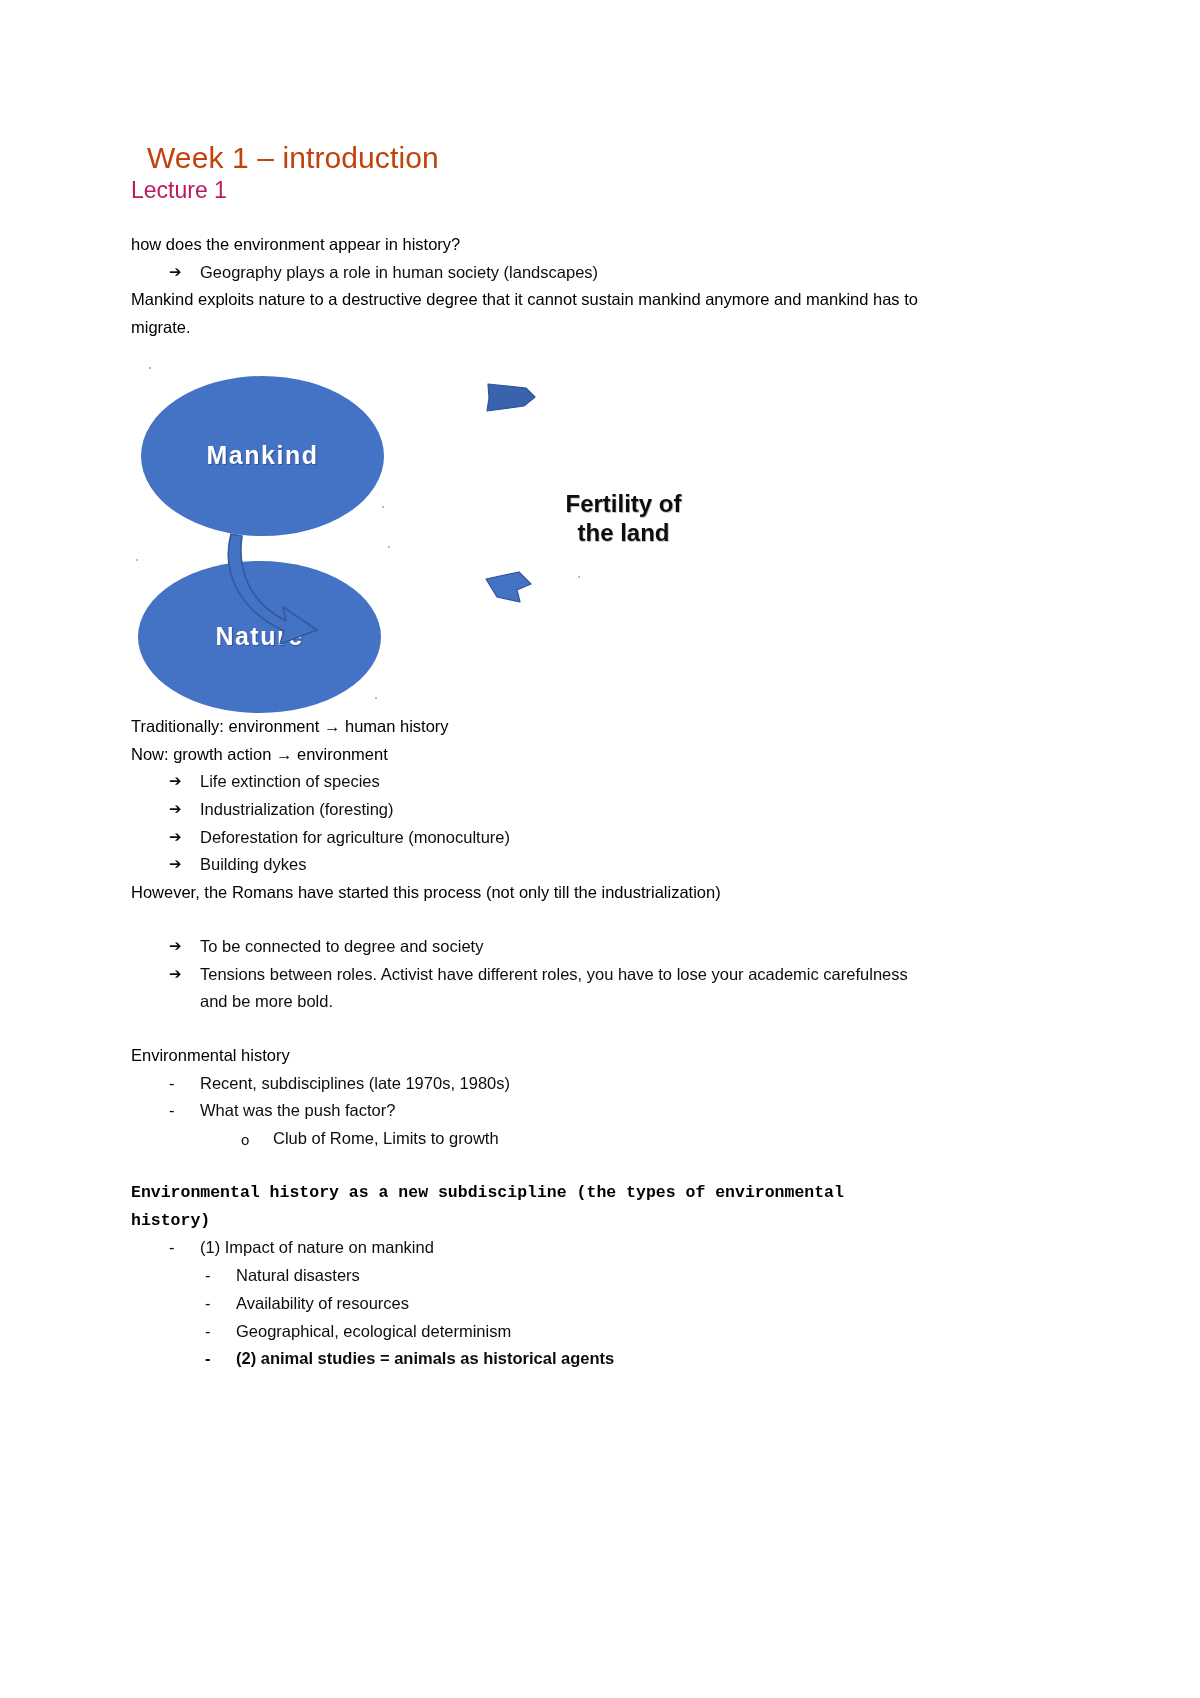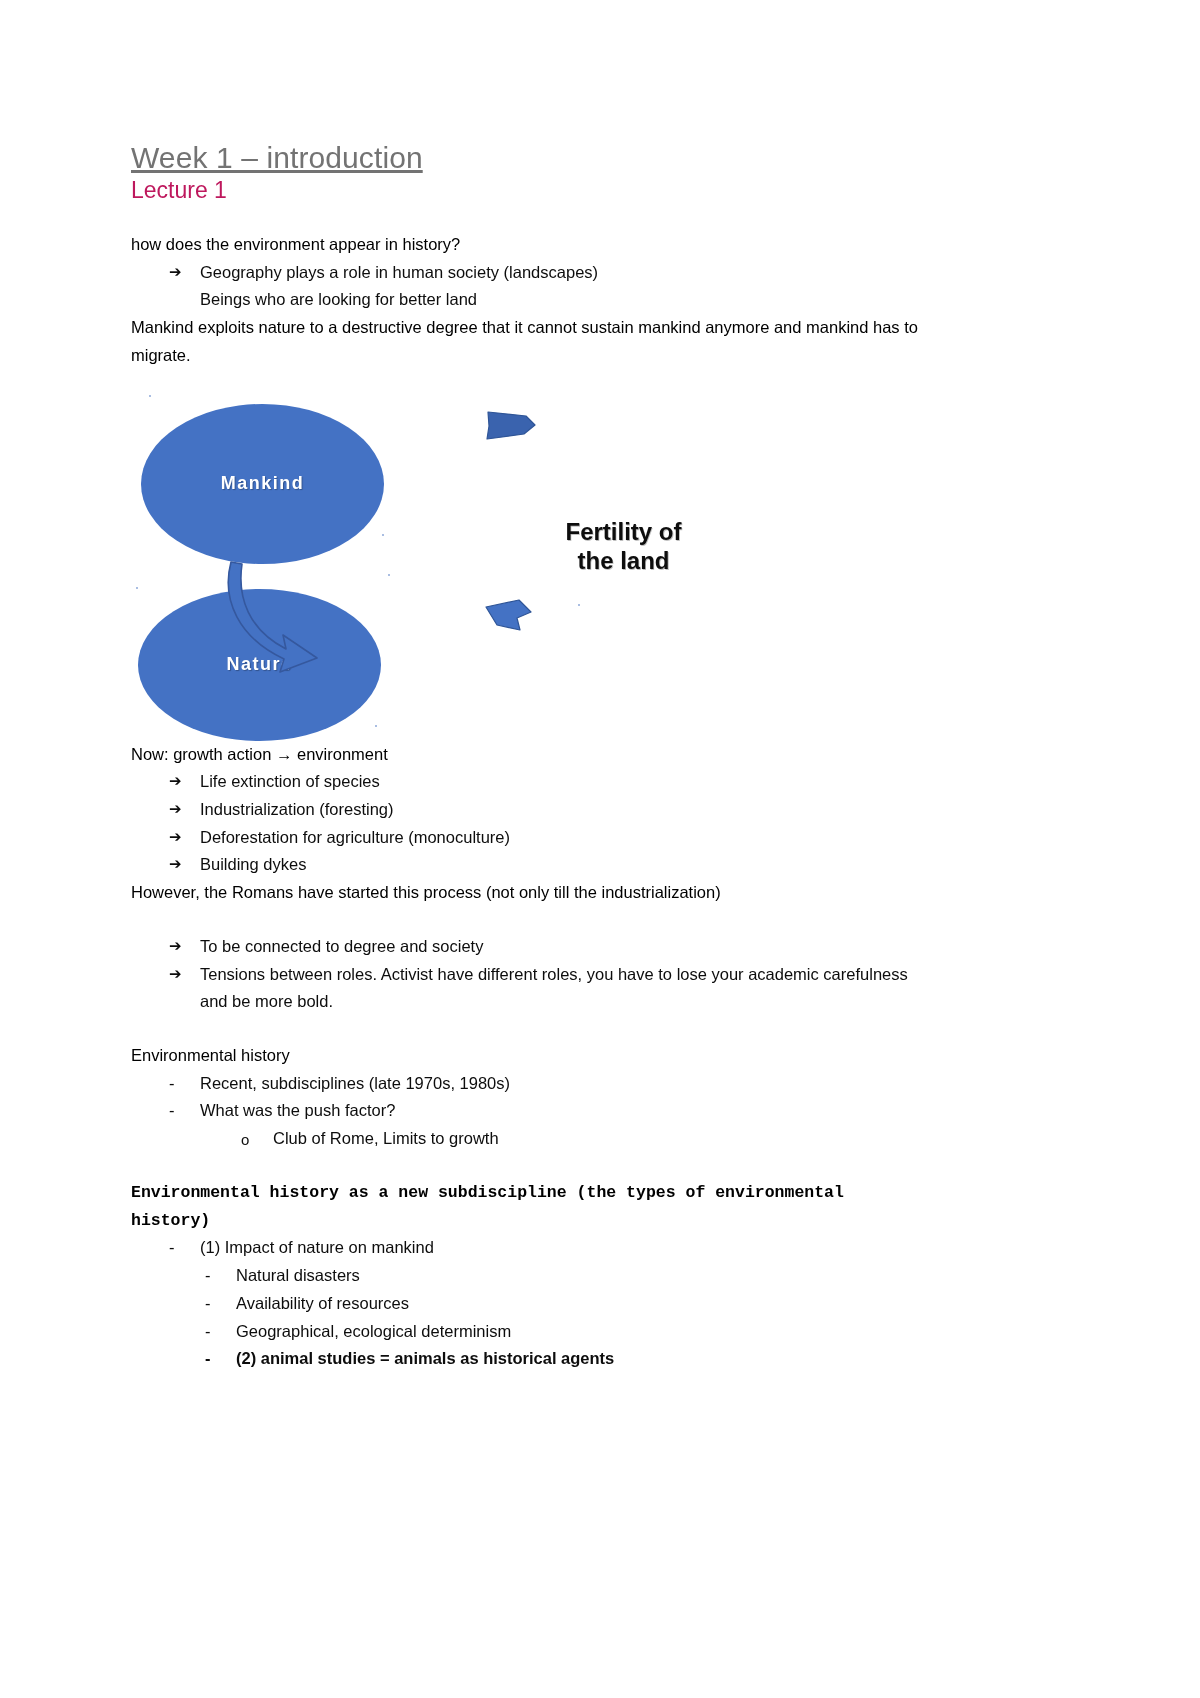--- a/index.html
+++ b/index.html
@@ -22,27 +22,26 @@
   }
   .content {
     position: absolute;
     left: 131px;
     top: 140px;
     width: 790px;
   }
 
   
   .h1 {
-    color: #737373;
+    color: #c2410c;
     font-size: 30px;
     font-weight: 400;
     line-height: 1.18;
-    margin: 0 0 2px 0;
+    margin: 0 0 2px 16px;
     letter-spacing: 0.1px;
-    text-decoration: underline;
   }
   .h2 {
     color: #be185d;
     font-size: 23px;
     font-weight: 400;
     line-height: 1.2;
     margin: 0 0 26px 0;
   }
 
   
@@ -122,21 +121,21 @@
     position: absolute;
     border-radius: 50%;
     background: #4472C4;
     display: flex;
     align-items: center;
     justify-content: center;
   }
   .ellipse span {
     color: #ffffff;
     font-weight: bold;
-    font-size: 18px;
+    font-size: 25px;
     letter-spacing: 1.5px;
     text-shadow: 1px 1px 1px rgba(0,0,0,0.28);
   }
   #ellipse-mankind {
     left: 10px;
     top: 12px;
     width: 243px;
     height: 160px;
   }
   #ellipse-nature {
@@ -182,23 +181,20 @@
     <h1 class="h1">Week 1 – introduction</h1>
     <h2 class="h2">Lecture 1</h2>
 
     <p class="p">how does the environment appear in history?</p>
 
     <ul class="arrow-list">
       <li>
         <span class="arrow-glyph">➔</span>
         <span>Geography plays a role in human society (landscapes)</span>
       </li>
-      <li class="no-marker">
-        <span>Beings who are looking for better land</span>
-      </li>
     </ul>
 
     <p class="p">Mankind exploits nature to a destructive degree that it cannot sustain mankind anymore and mankind has to migrate.</p>
 
     <div class="diagram">
 
       <span class="speck" style="left:18px;  top:3px;"></span>
       <span class="speck" style="left:5px;   top:195px;"></span>
       <span class="speck" style="left:251px; top:142px;"></span>
       <span class="speck" style="left:257px; top:182px;"></span>
@@ -233,20 +229,21 @@
           <path d="M 355 215 L 388 208 L 400 220 L 386 226 L 389 238 L 366 233 Z" fill="#4472C4" stroke="#2F5597" stroke-width="1.2" stroke-linejoin="round"></path>
         </g>
       </svg>
 
       <div class="fertility-label">
         <div>Fertility of</div>
         <div>the land</div>
       </div>
     </div>
 
+    <p class="p">Traditionally: environment → human history</p>
     <p class="p">Now: growth action → environment</p>
 
     <ul class="arrow-list">
       <li>
         <span class="arrow-glyph">➔</span>
         <span>Life extinction of species</span>
       </li>
       <li>
         <span class="arrow-glyph">➔</span>
         <span>Industrialization (foresting)</span>

